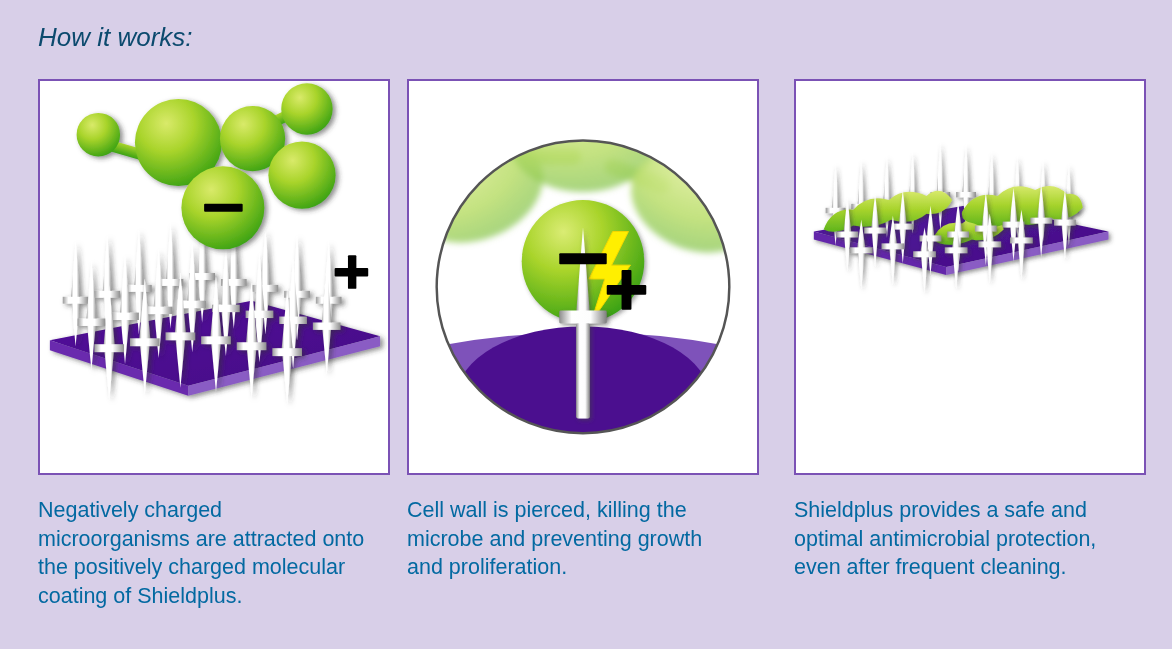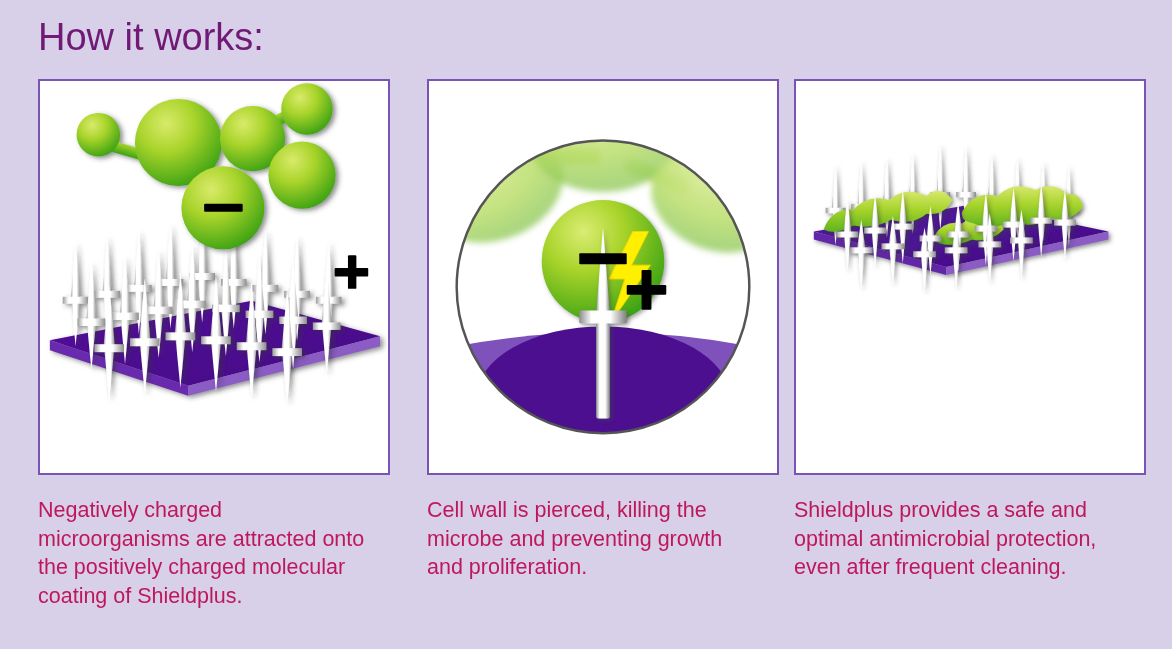--- a/index.html
+++ b/index.html
@@ -13,60 +13,61 @@
     font-family: "Liberation Sans", sans-serif;
     overflow: hidden;
     position: relative;
   }
 
   
   #page-title {
     position: absolute;
     left: 38px;
     top: 14px;
-    font-size: 38px;
+    font-size: 26px;
     font-weight: 400;
-    color: #701a75;
+    color: #0c4a6e;
     letter-spacing: 0px;
     line-height: 46px;
     white-space: nowrap;
+    font-style: italic;
   }
 
   
   #panels {
     position: absolute;
     left: 0;
     top: 79px;
     width: 1172px;
     height: 560px;
   }
   .panel {
     position: absolute;
     top: 0;
     width: 352px;
     height: 560px;
   }
   .panel.p1 { left: 38px;  }
-  .panel.p2 { left: 407px; margin-left: 20px; }
+  .panel.p2 { left: 407px; }
   .panel.p3 { left: 773px; padding-left: 21px; }
 
   .figure-box {
     position: relative;
     width: 100%;
     height: 396px;
     background: #ffffff;
     border: 2px solid #7b52b5;
     box-sizing: border-box;
     overflow: hidden;
   }
   .caption {
     margin-top: 21px;
     font-size: 21.5px;
     line-height: 28.5px;
-    color: #be185d;
+    color: #0369a1;
     width: 332px;
   }
 
   
   .art {
     position: absolute;
     left: 0; top: 0;
     width: 100%; height: 100%;
   }
 </style>

